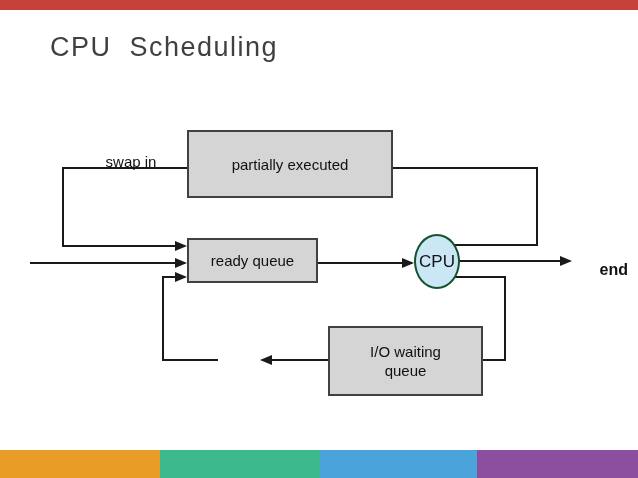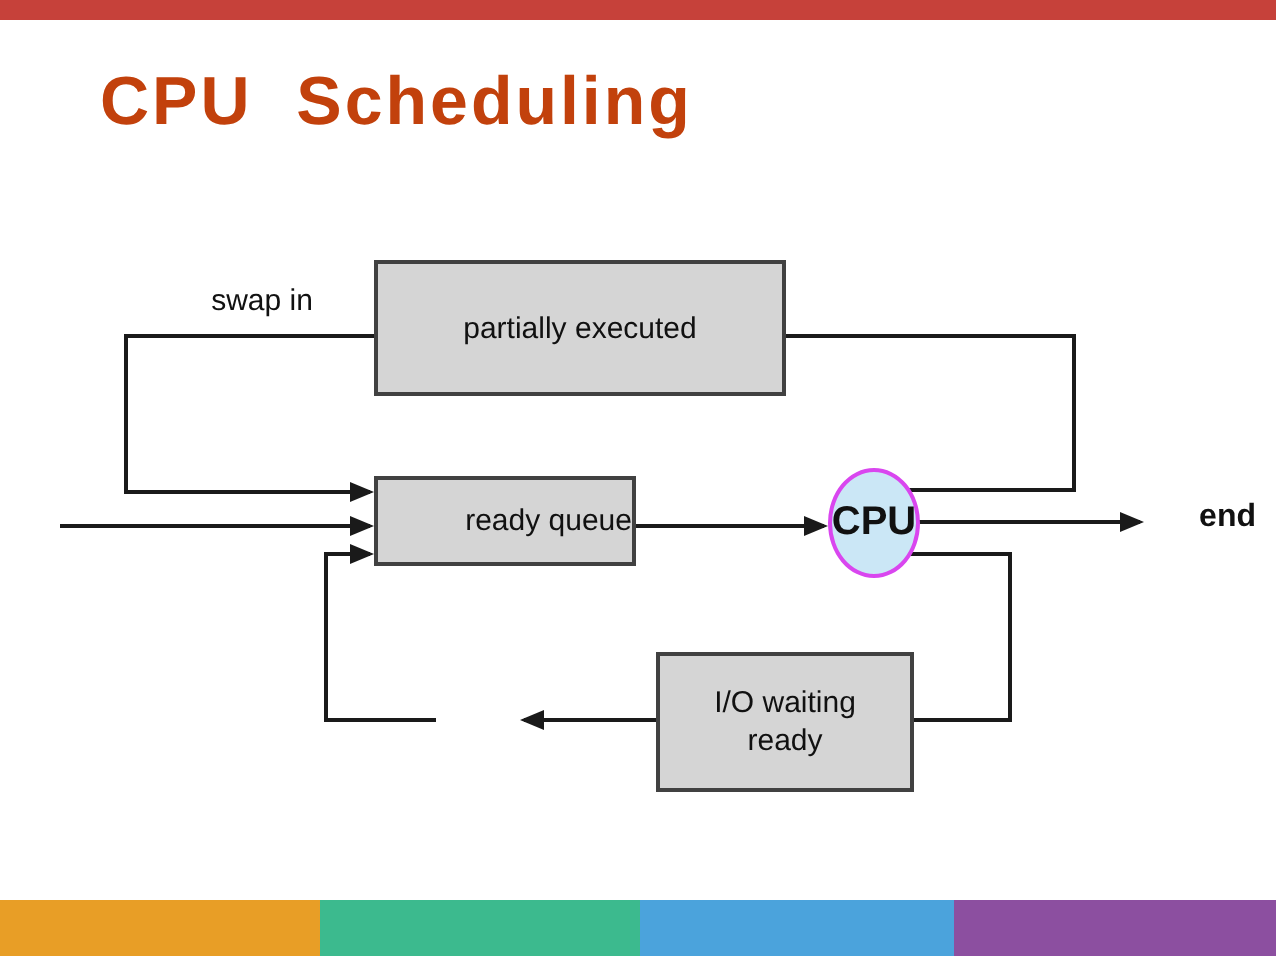--- a/index.html
+++ b/index.html
@@ -5,40 +5,40 @@
   html,body{margin:0;padding:0;}
   body{
     width:638px;height:478px;position:relative;overflow:hidden;
     background:#ffffff;font-family:"Liberation Sans",sans-serif;
   }
   .top-bar{
     position:absolute;left:0;top:0;width:638px;height:10px;
   }
   .slide-title{
     position:absolute;left:50px;top:32px;margin:0;
-    font-size:34px;font-weight:700;color:#c2410c;
+    font-size:27px;font-weight:400;color:#404040;
     letter-spacing:1.5px;white-space:pre;
     font-family:"Liberation Sans",sans-serif;
   }
   .diagram{position:absolute;left:0;top:0;width:638px;height:478px;}
   .connectors{position:absolute;left:0;top:0;width:638px;height:478px;}
   .node{
     position:absolute;box-sizing:border-box;
     display:flex;flex-direction:column;align-items:center;justify-content:center;
     color:#111;font-size:15px;line-height:19px;text-align:center;
   }
   .rect-node{border:2px solid #414141;}
-  .ellipse-node{border:2px solid #d946ef;border-radius:50%;font-size:20px;font-weight:bold;}
+  .ellipse-node{border:2px solid #14532d;border-radius:50%;font-size:17px;}
   .box-swapped{left:187px;top:130px;width:206px;height:68px;}
   .box-ready{left:187px;top:238px;width:131px;height:45px;}
-  .box-ioq{left:328px;top:326px;width:129px;height:70px;}
+  .box-ioq{left:328px;top:326px;width:155px;height:70px;}
   .ellipse-cpu{left:414px;top:234px;width:46px;height:55px;}
   .ellipse-io{left:211px;top:332px;width:48px;height:60px;}
   .edge-label{
-    position:absolute;color:#111;font-size:15px;text-align:center;
+    position:absolute;color:#111;font-size:15px;text-align:center;margin-top:11px;
   }
   .lbl-swap-in{left:96px;top:142px;width:70px;}
   .lbl-swap-out{left:425px;top:142px;width:80px;}
   .lbl-end{left:578px;top:250px;width:50px;text-align:right;font-size:16px;font-weight:bold;}
   .footer{position:absolute;left:0;top:450px;width:638px;height:28px;display:flex;}
   .footer-seg{height:28px;}
   .seg-1{width:160px;}
   .seg-2{width:160px;}
   .seg-3{width:157px;}
   .seg-4{width:161px;}
@@ -73,32 +73,32 @@
 
     <polyline points="452,277 505,277 505,360 455,360" fill="none" stroke="#1a1a1a" stroke-width="2"></polyline>
 
     <polyline points="328,360 262,360" fill="none" stroke="#1a1a1a" stroke-width="2" marker-end="url(#arrowhead)"></polyline>
   </svg>
 
   <div class="node rect-node box-swapped" style="background-color: rgb(213, 213, 213);">
     <span>partially executed</span>
   </div>
 
-  <div class="node rect-node box-ready" style="background-color: rgb(213, 213, 213); align-items: flex-end;">
+  <div class="node rect-node box-ready" style="background-color: rgb(213, 213, 213);">
     <span>ready queue</span>
   </div>
 
   <div class="node ellipse-node ellipse-cpu" style="background-color: rgb(203, 231, 246);">
     <span>CPU</span>
   </div>
 
 
   <div class="node rect-node box-ioq" style="background-color: rgb(213, 213, 213);">
     <span>I/O waiting</span>
-    <span>ready</span>
+    <span>queue</span>
   </div>
 
   <div class="edge-label lbl-swap-in">swap in</div>
   <div class="edge-label lbl-end">end</div>
 
 </div>
 
 <div class="footer">
   <div class="footer-seg seg-1" style="background-color: rgb(232, 158, 38);"></div>
   <div class="footer-seg seg-2" style="background-color: rgb(60, 186, 142);"></div>

